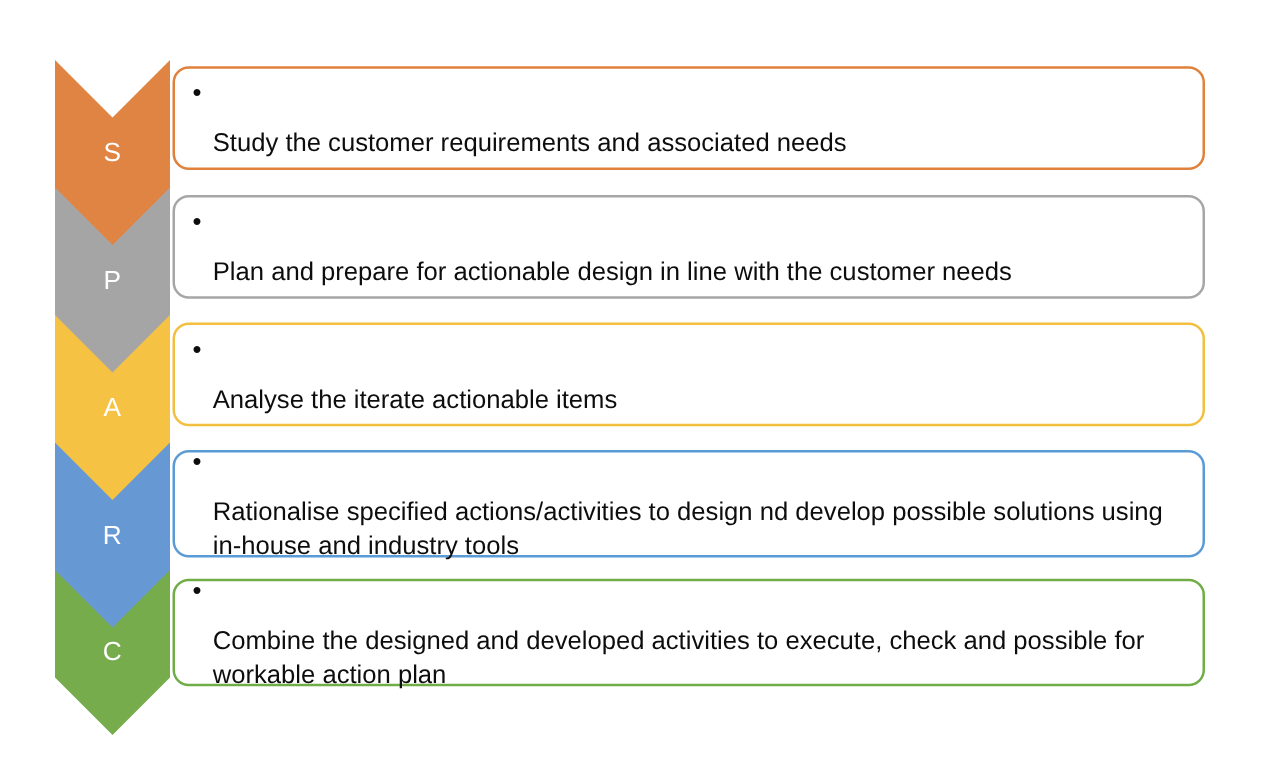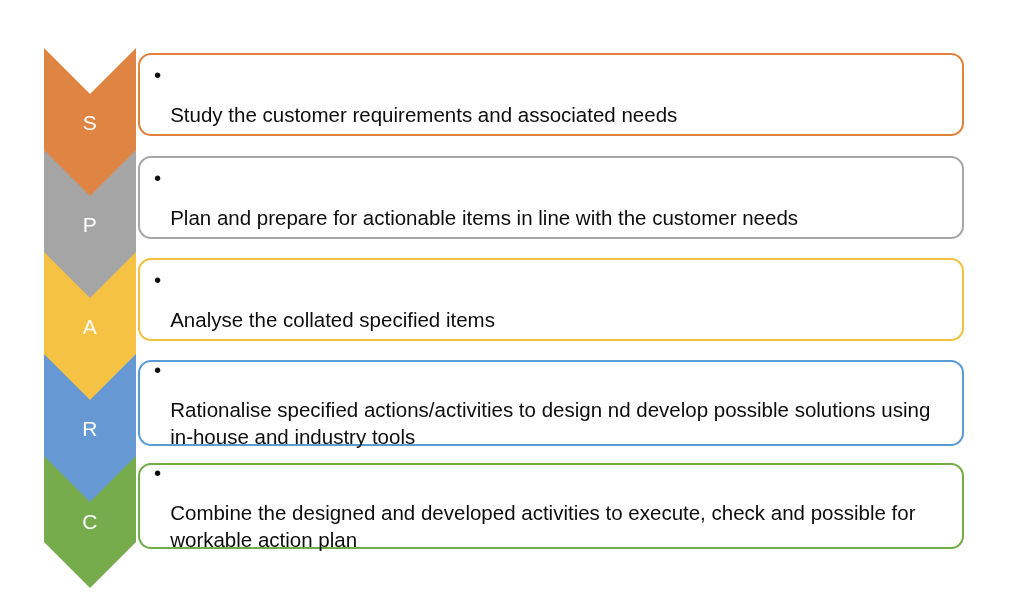--- a/index.html
+++ b/index.html
@@ -111,35 +111,35 @@
     <div class="step-row" style="top: 0px;">
       <div class="chevron" style="top: 150px; height: 150px;">
         <svg viewBox="0 0 92 150" preserveAspectRatio="none">
           <polygon points="0,0 46,46 92,0 92,104 46,150 0,104" fill="#A5A5A5"></polygon>
         </svg>
       </div>
       <div class="chevron-letter" style="top: 214px; position: absolute; left: 44px;">P</div>
       <div class="text-box" style="top: 156px; height: 83px; border-color: rgb(166, 166, 166);">
         <div class="bullet-line">
           <span class="bullet-dot">•</span>
-          <span class="bullet-text">Plan and prepare for actionable items in line with the customer needs</span>
+          <span class="bullet-text">Plan and prepare for actionable design in line with the customer needs</span>
         </div>
       </div>
     </div>
     <div class="step-row" style="top: 0px;">
       <div class="chevron" style="top: 252px; height: 150px;">
         <svg viewBox="0 0 92 150" preserveAspectRatio="none">
           <polygon points="0,0 46,46 92,0 92,104 46,150 0,104" fill="#F5C243"></polygon>
         </svg>
       </div>
       <div class="chevron-letter" style="top: 316px; position: absolute; left: 44px;">A</div>
       <div class="text-box" style="top: 258px; height: 83px; border-color: rgb(242, 191, 62);">
         <div class="bullet-line">
           <span class="bullet-dot">•</span>
-          <span class="bullet-text">Analyse the collated specified items</span>
+          <span class="bullet-text">Analyse the iterate actionable items</span>
         </div>
       </div>
     </div>
     <div class="step-row" style="top: 0px;">
       <div class="chevron" style="top: 354px; height: 150px;">
         <svg viewBox="0 0 92 150" preserveAspectRatio="none">
           <polygon points="0,0 46,46 92,0 92,104 46,150 0,104" fill="#6699D4"></polygon>
         </svg>
       </div>
       <div class="chevron-letter" style="top: 418px; position: absolute; left: 44px;">R</div>

